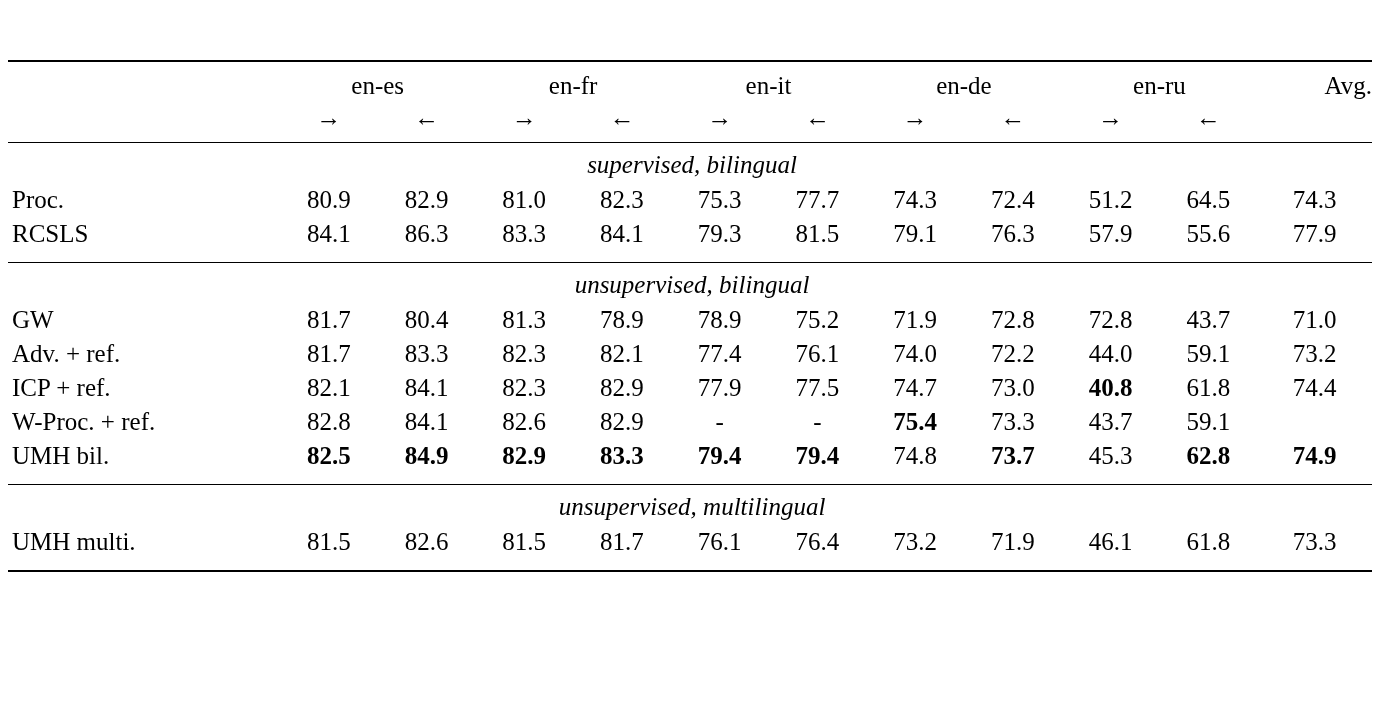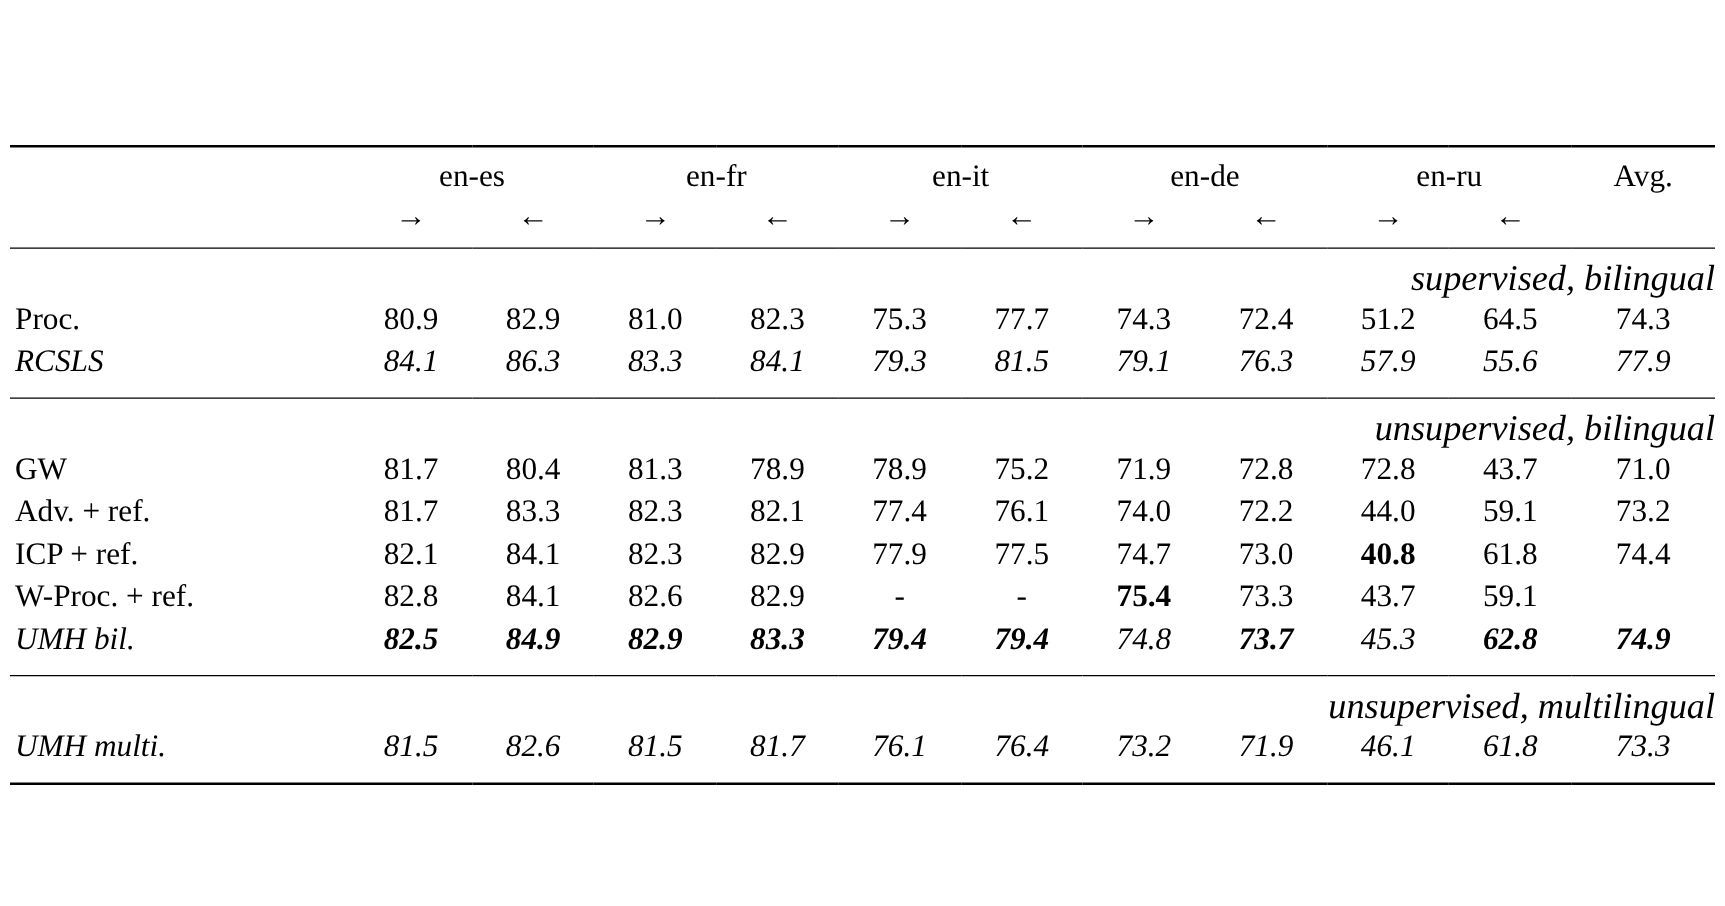--- a/index.html
+++ b/index.html
@@ -12,21 +12,21 @@
     height: 725px;
     font-family: "Liberation Serif", serif;
     color: #000000;
     overflow: hidden;
   }
   .page {
     position: relative;
     width: 1380px;
     height: 725px;
     box-sizing: border-box;
-    padding: 116px 8px 0 8px;
+    padding: 60px 8px 0 8px;
   }
   table.results {
     border-collapse: collapse;
     width: 1364px;
     table-layout: fixed;
     font-size: 25px;
   }
   table.results td, table.results th {
     padding: 0;
     font-weight: normal;
@@ -67,50 +67,50 @@
     padding-top: 10px !important;
     padding-bottom: 2px !important;
   }
   .arrowhead {
     text-align: center;
     font-size: 25px;
     padding-top: 2px !important;
     padding-bottom: 10px !important;
   }
   .avghead {
-    text-align: center;
+    text-align: right;
     font-size: 25px;
     padding-top: 10px !important;
   }
 
   
   td.num {
     text-align: center;
     font-size: 25px;
     height: 34px;
   }
   td.num.bold { font-weight: bold; }
   td.label {
     text-align: left;
     font-size: 25px;
     padding-left: 4px !important;
     height: 34px;
     white-space: nowrap;
   }
   tr.grouprow td.group {
     font-style: italic;
-    font-size: 29px;
-    text-align: right;
+    font-size: 25px;
+    text-align: center;
     padding-left: 4px !important;
     padding-top: 8px !important;
     height: 34px;
     white-space: nowrap;
   }
   tr.firstdata td { padding-top: 1px !important; }
-  tr.lastdata td { padding-bottom: 8px !important; font-style: italic; }
+  tr.lastdata td { padding-bottom: 8px !important; }
 </style>
 </head>
 <body>
 
 <div class="page">
   <table class="results">
     <colgroup>
       <col class="c-label">
       <col class="c-num">
         <col class="c-num">

